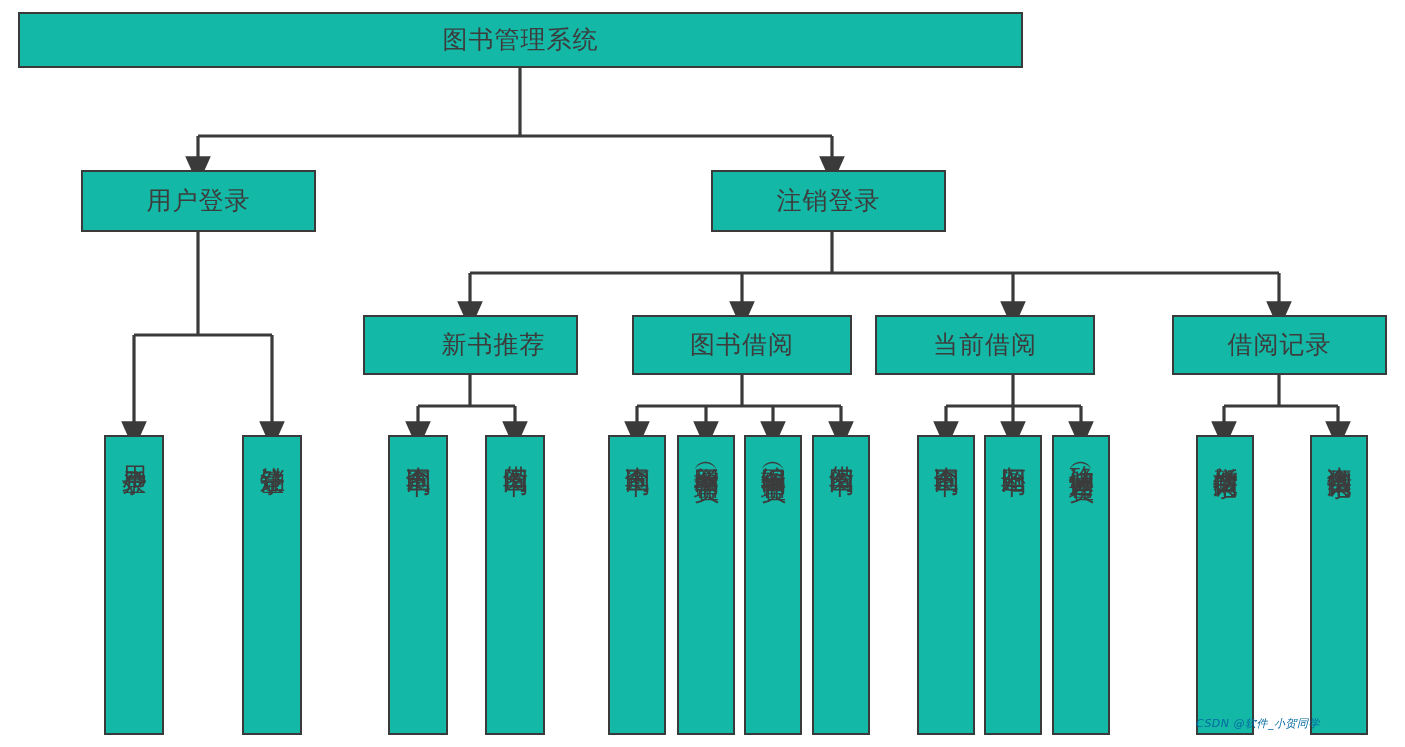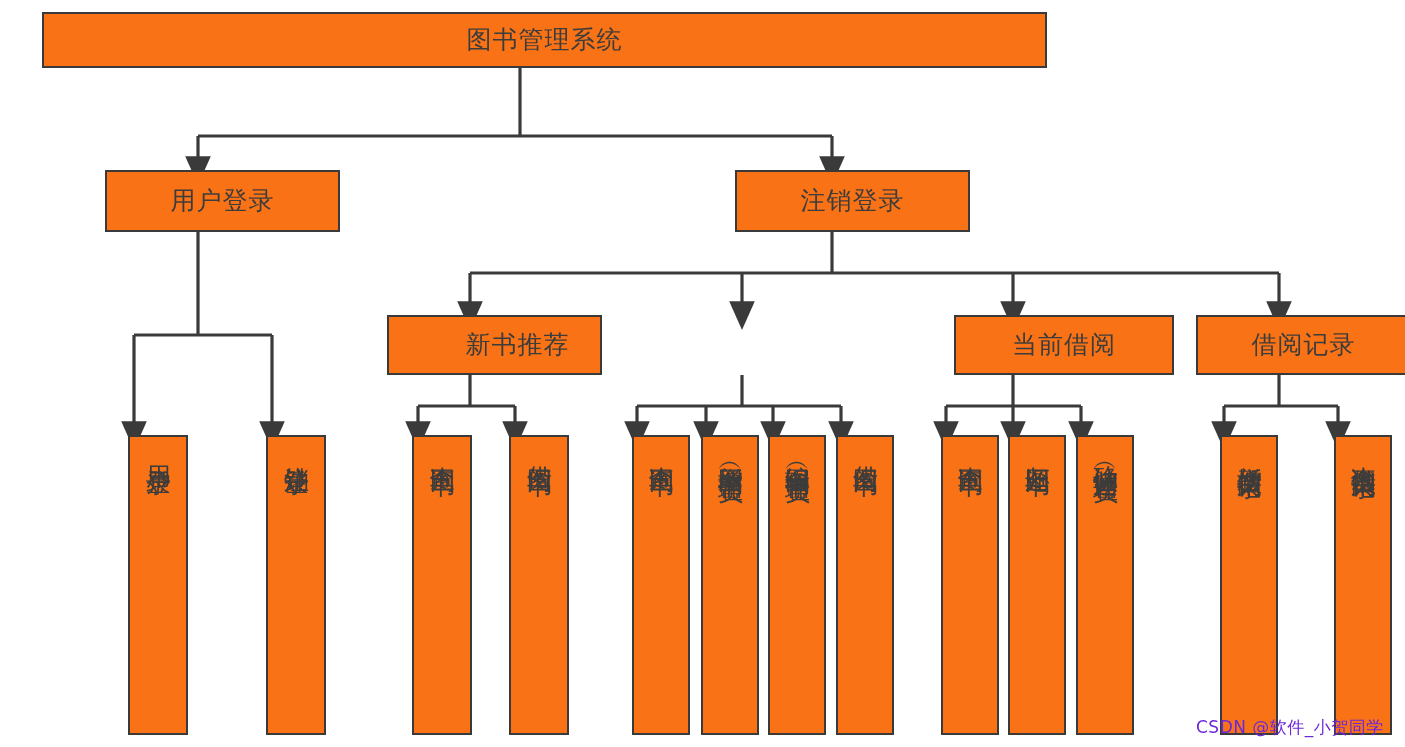--- a/index.html
+++ b/index.html
@@ -22,28 +22,27 @@
     position: absolute;
     left: 0;
     top: 0;
     width: 1405px;
     height: 747px;
     pointer-events: none;
   }
   .node {
     position: absolute;
     box-sizing: border-box;
-    background: #f97316;
+    background: #14b8a6;
     border: 2.2px solid #3a3a3a;
     display: flex;
     align-items: center;
     justify-content: center;
     color: #3c3c3c;
     z-index: 2;
-    margin-left: 24px;
   }
   .node .label {
     display: block;
     text-align: center;
     line-height: 1.22;
     color: #3c3c3c;
     white-space: nowrap;
   }
   
   .node.h .label {
@@ -61,25 +60,26 @@
   .node.v .label {
     writing-mode: vertical-rl;
     text-orientation: upright;
     font-size: 25px;
     line-height: 1.03;
     letter-spacing: 2px;
     white-space: nowrap;
   }
   .watermark {
     position: absolute;
-    font-size: 17px;
-    color: #6d28d9;
+    font-size: 11px;
+    color: #0369a1;
     white-space: nowrap;
     z-index: 5;
     letter-spacing: 0.5px;
+    font-style: italic;
   }
 </style>
 </head>
 <body>
 
 <div id="canvas">
 
   <svg id="wires" viewBox="0 0 1405 747" width="1405" height="747" xmlns="http://www.w3.org/2000/svg">
     <defs>
       <marker id="arrow" markerWidth="10" markerHeight="10" refX="1.2" refY="4" orient="auto" markerUnits="strokeWidth">
@@ -140,21 +140,24 @@
   <div class="node h" style="left:81px; top:170px; width:235px; height:62px;">
     <span class="label">用户登录</span>
   </div>
   <div class="node h" style="left:711px; top:170px; width:235px; height:62px;">
     <span class="label">注销登录</span>
   </div>
 
   <div class="node h" style="left:363px; top:315px; width:215px; height:60px;padding-left:46px;">
     <span class="label">新书推荐</span>
   </div>
-  <div class="node h" style="left:930px; top:315px; width:220px; height:60px;">
+  <div class="node h" style="left:632px; top:315px; width:220px; height:60px;">
+    <span class="label">图书借阅</span>
+  </div>
+  <div class="node h" style="left:875px; top:315px; width:220px; height:60px;">
     <span class="label">当前借阅</span>
   </div>
   <div class="node h" style="left:1172px; top:315px; width:215px; height:60px;">
     <span class="label">借阅记录</span>
   </div>
 
   <div class="node v" style="left:104px; top:435px; width:60px; height:300px;">
     <span class="label">用户登录</span>
   </div>
   <div class="node v" style="left:242px; top:435px; width:60px; height:300px;">

